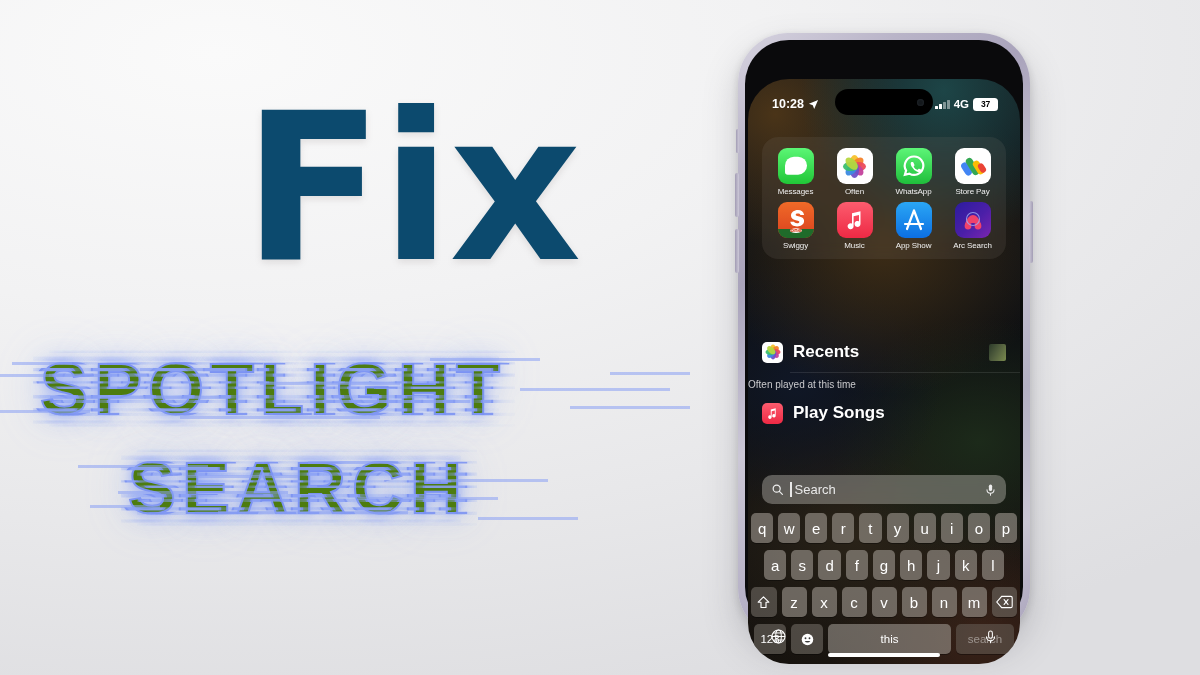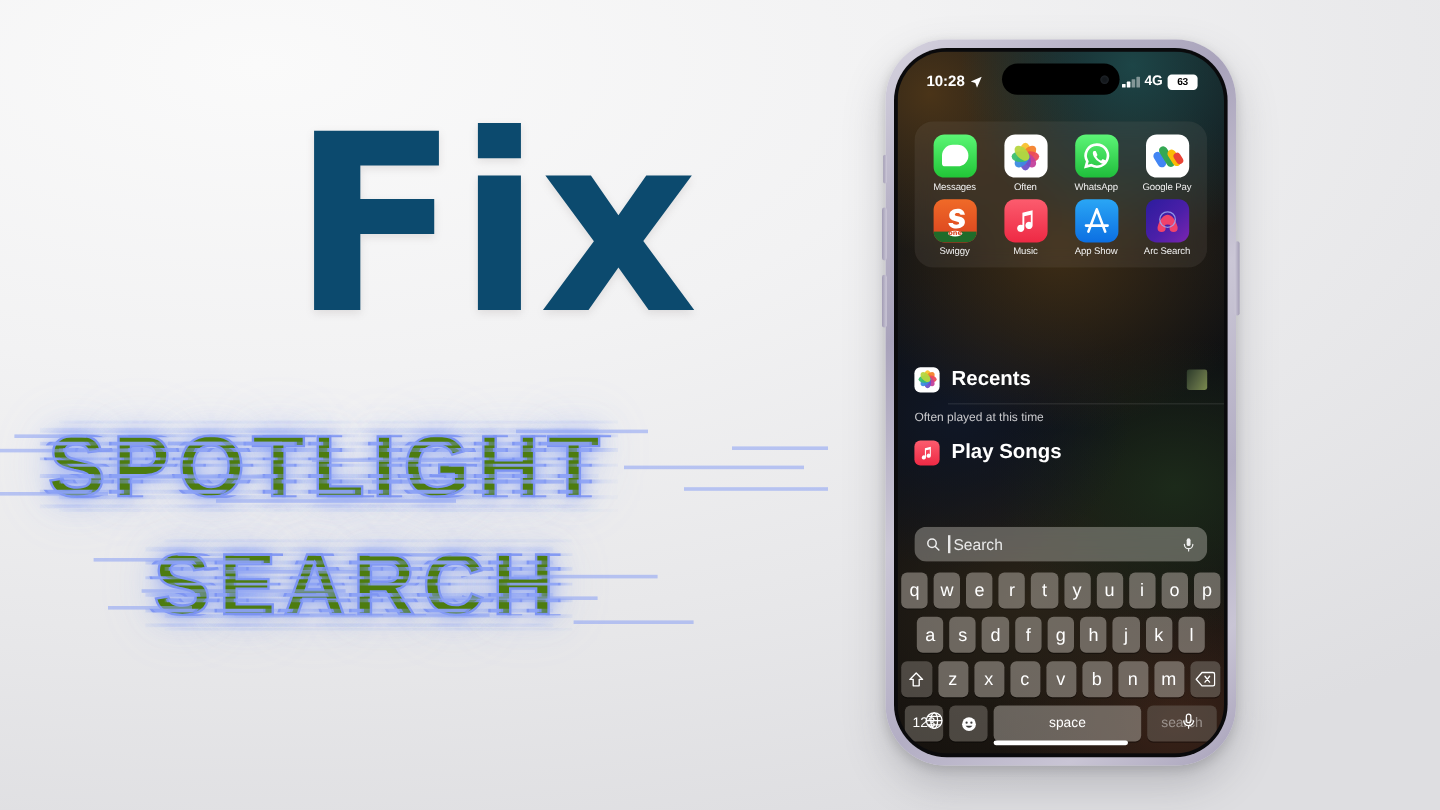--- a/index.html
+++ b/index.html
@@ -80,20 +80,21 @@
     background:
       radial-gradient(ellipse 85% 42% at 72% 2%,  #1d4547 0%, rgba(29,69,71,0) 62%),
       radial-gradient(ellipse 70% 32% at 10% 6%,  #4a3418 0%, rgba(74,52,24,0) 70%),
       radial-gradient(ellipse 90% 36% at 50% 28%, #3e2d16 0%, rgba(62,45,22,0) 72%),
       radial-gradient(ellipse 75% 30% at 18% 52%, #101726 0%, rgba(16,23,38,0) 72%),
       radial-gradient(ellipse 80% 30% at 85% 62%, #1c2a1a 0%, rgba(28,42,26,0) 70%),
       radial-gradient(ellipse 95% 34% at 40% 78%, #2a2318 0%, rgba(42,35,24,0) 72%),
       radial-gradient(ellipse 80% 30% at 85% 95%, #3a2218 0%, rgba(58,34,24,0) 70%),
       linear-gradient(#13161a,#0d0f12 45%,#16120e 100%);
     color:#fff;
+    margin-top:36px;
   }
   .btn-side { position:absolute; background:linear-gradient(90deg,#a29cb4,#cdc9d8); border-radius:2px; }
   #btn-mute { left:-2px; top:96px; width:3px; height:24px; }
   #btn-up   { left:-3px; top:140px; width:4px; height:44px; }
   #btn-down { left:-3px; top:196px; width:4px; height:44px; }
   #btn-pwr  { right:-3px; top:168px; width:4px; height:62px; background:linear-gradient(270deg,#a29cb4,#cdc9d8); }
 
   
   #status-bar {
     position:absolute; top:0; left:0; width:100%; height:40px;
@@ -137,21 +138,21 @@
   .app-label { font-size:8px; color:#f0f0f0; letter-spacing:-.1px; }
 
   
   #list-area { position:absolute; top:253px; left:0; width:100%; z-index:3; }
   .list-row { display:flex; align-items:center; height:40px; padding:0 14px; gap:10px; position:relative; }
   .list-row .divider { position:absolute; left:42px; right:0; bottom:0; height:.5px; background:rgba(255,255,255,.10); }
   .row-icon { width:21px; height:21px; border-radius:5px; overflow:hidden; position:relative; flex:none; }
   .row-label { font-size:17px; font-weight:600; color:#fff; flex:1; }
   .row-thumb { width:17px; height:17px; border-radius:2px; flex:none; }
   .row-thumb.circ { border-radius:50%; }
-  .section-head { font-size:10px; color:#c9c9cc; padding:7px 14px 3px; }
+  .section-head { font-size:10px; color:#c9c9cc; padding:7px 0 3px; }
 
   
   #search-bar {
     position:absolute; top:396px; left:14px; right:14px; height:29px;
     background:rgba(190,188,180,.42); border-radius:10px;
     display:flex; align-items:center; padding:0 9px; gap:6px; z-index:4;
     backdrop-filter:blur(6px);
   }
   #search-caret { width:1.5px; height:15px; background:#e8e8e8; }
   #search-placeholder { font-size:13px; color:#e9e9e9; flex:1; margin-left:-3px; }
@@ -259,21 +260,21 @@
         </svg>
       </div>
       <div id="status-right">
         <span class="bars">
               <b></b>
               <b></b>
               <b></b>
               <b></b>
             </span>
         <span style="font-size:11.5px">4G</span>
-        <span id="battery">63</span>
+        <span id="battery">37</span>
       </div>
     </div>
 
 
     <div id="suggestions">
       <div class="app-row">
 
         <div class="app-cell">
           <div class="app-icon i-msg">
                 <span class="bub"></span>
@@ -307,21 +308,21 @@
 
         <div class="app-cell">
           <div class="app-icon i-gpay">
             <svg width="36" height="36" viewBox="0 0 36 36">
               <rect x="8" y="14" width="7" height="14" rx="3.5" fill="#4285F4" transform="rotate(-32 11.5 21)"></rect>
               <rect x="14" y="9" width="7" height="19" rx="3.5" fill="#34A853" transform="rotate(-32 17.5 18.5)"></rect>
               <rect x="20" y="12" width="7" height="15" rx="3.5" fill="#FBBC05" transform="rotate(-32 23.5 19.5)"></rect>
               <rect x="24" y="15" width="6" height="10" rx="3" fill="#EA4335" transform="rotate(-32 27 20)"></rect>
             </svg>
           </div>
-          <span class="app-label">Google Pay</span>
+          <span class="app-label">Store Pay</span>
         </div>
       </div>
 
       <div class="app-row">
         <div class="app-cell">
           <div class="app-icon i-swiggy">
             <svg width="36" height="36" viewBox="0 0 36 36">
               <rect y="27" width="36" height="9" fill="#1f6b2a"></rect>
               <path d="M20 8c-4 0-7 2.3-7 5.6 0 2.5 1.6 3.9 4.7 4.6l2.1.5c1 .2 1.5.6 1.5 1.2 0 .8-.9 1.3-2.3 1.3-1.6 0-2.6-.5-3-1.4h-3.7c.4 2.9 3 4.6 6.8 4.6 4.2 0 7-2.2 7-5.3 0-2.5-1.5-3.9-4.8-4.6l-2-.4c-1.1-.3-1.6-.6-1.6-1.3 0-.8.8-1.3 2.1-1.3 1.4 0 2.3.5 2.6 1.4h3.7C25.5 9.6 23.3 8 20 8z" fill="#fff"></path>
               <ellipse cx="18" cy="28.6" rx="6" ry="2.4" fill="#fff"></ellipse>
@@ -454,21 +455,21 @@
       <div class="kb-row row4">
         <span class="key fn">123</span>
         <span class="key fn">
           <svg width="15" height="15" viewBox="0 0 24 24">
             <circle cx="12" cy="12" r="9.2" fill="#fff"></circle>
             <circle cx="8.8" cy="10" r="1.5" fill="#3a3a3a"></circle>
             <circle cx="15.2" cy="10" r="1.5" fill="#3a3a3a"></circle>
             <path d="M7.5 14.2a5.2 5.2 0 0 0 9 0z" fill="#3a3a3a"></path>
           </svg>
         </span>
-        <span class="key space">space</span>
+        <span class="key space">this</span>
         <span class="key enter">search</span>
       </div>
     </div>
 
     <div id="kb-bottom">
       <svg width="17" height="17" viewBox="0 0 24 24">
         <circle cx="12" cy="12" r="9.2" fill="none" stroke="#fff" stroke-width="1.5"></circle>
         <ellipse cx="12" cy="12" rx="4" ry="9.2" fill="none" stroke="#fff" stroke-width="1.5"></ellipse>
         <path d="M2.8 12h18.4M4.3 7h15.4M4.3 17h15.4" stroke="#fff" stroke-width="1.4"></path>
       </svg>

